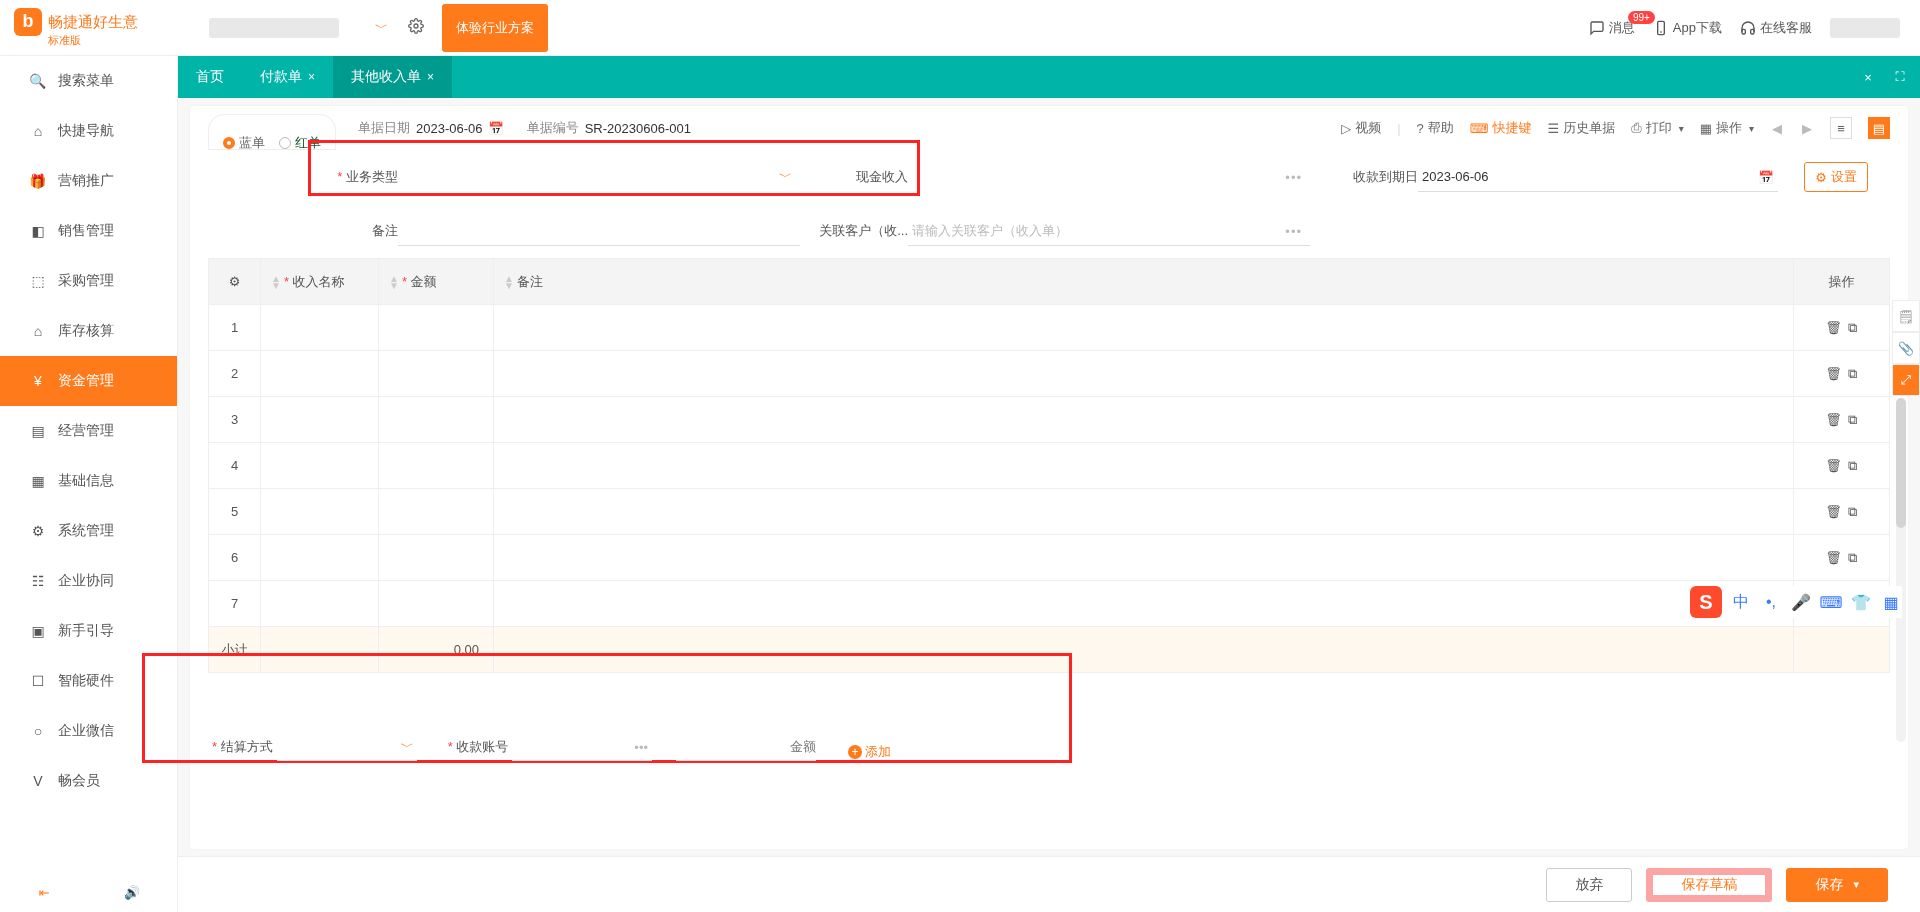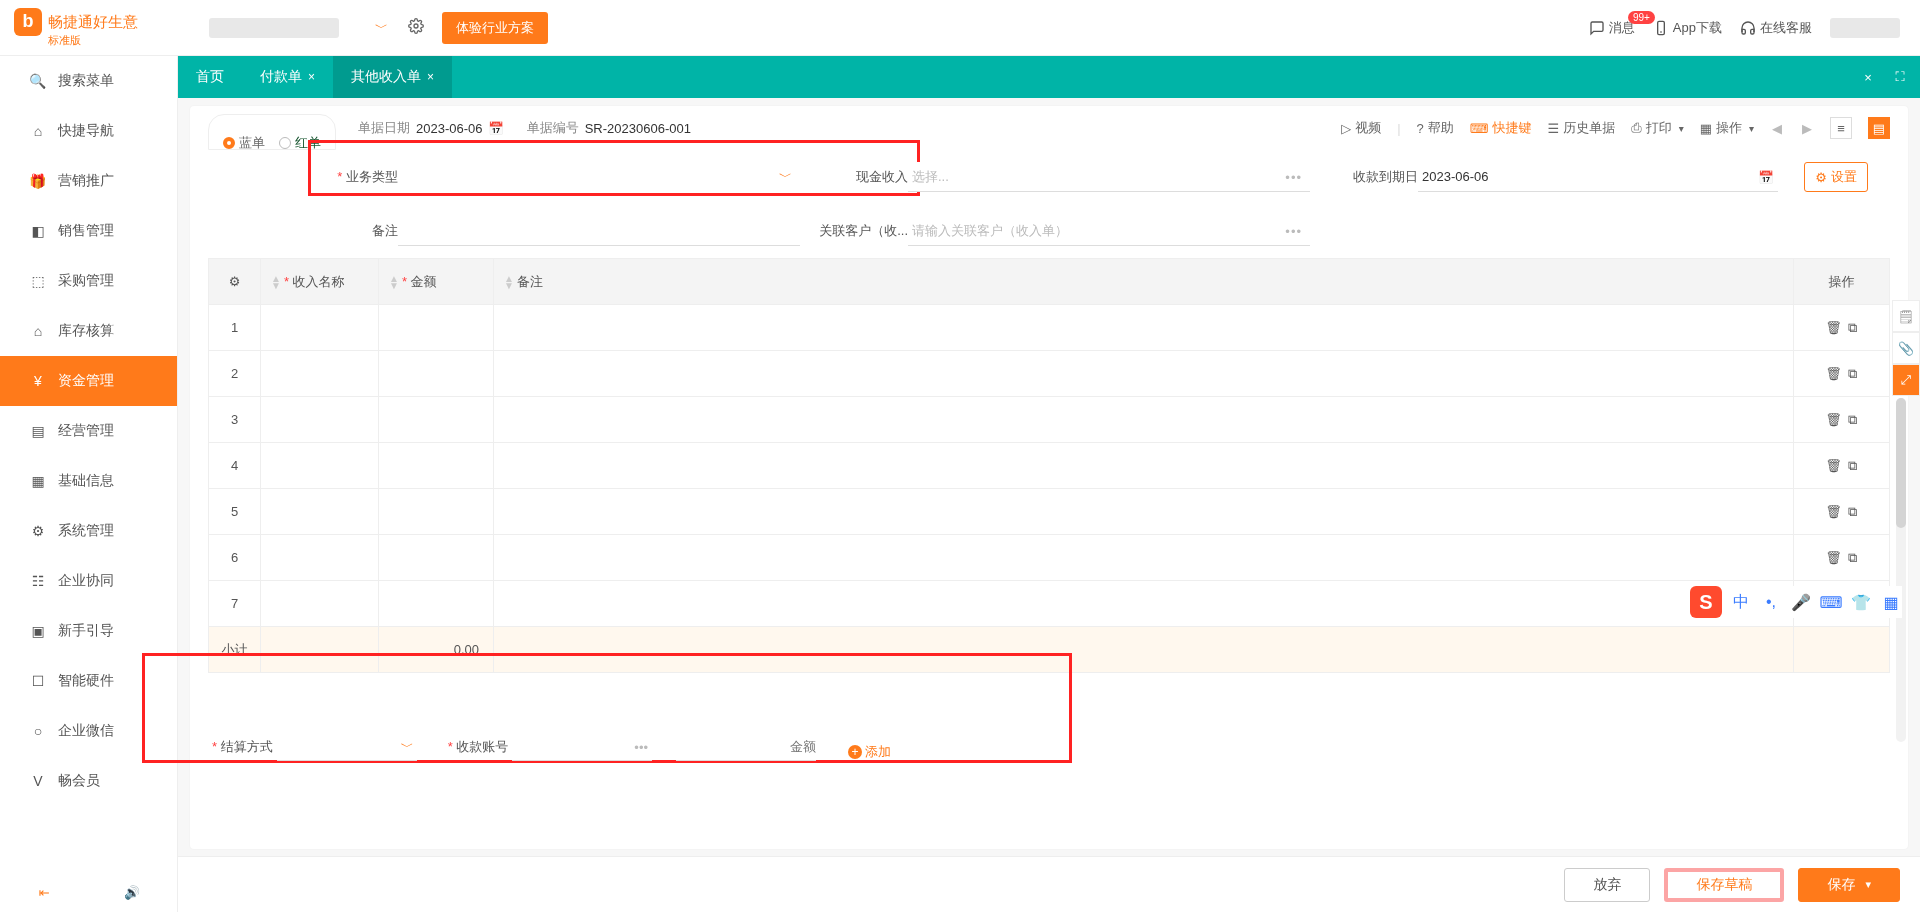--- a/index.html
+++ b/index.html
@@ -9,21 +9,21 @@
 .top-header { height: 56px; display: flex; align-items: center; padding-left: 14px; border-bottom: 1px solid #eee; }
 .logo-block { display: flex; align-items: center; width: 165px; }
 .logo-icon { width: 28px; height: 28px; background: #ff7a1a; border-radius: 6px; color: #fff; display: flex; align-items: center; justify-content: center; font-weight: bold; font-size: 18px; }
 .logo-text { margin-left: 6px; color: #ff7a1a; font-size: 15px; font-weight: 500; }
 .logo-sub { color: #ff7a1a; font-size: 11px; margin-left: 34px; margin-top: -2px; }
 .logo-wrap { display: flex; flex-direction: column; line-height: 1.2; }
 .org-selector { margin-left: 30px; display: flex; align-items: center; color: #888; }
 .org-placeholder { width: 130px; height: 20px; background: #e8e8e8; border-radius: 3px; }
 .chevron-down { color: #ff7a1a; margin-left: 36px; }
 .gear-icon { margin-left: 20px; color: #666; }
-.exp-btn { margin-left: 18px; background: #ff7a1a; color: #fff; border: none; height: 32px; padding: 0 14px; border-radius: 3px; font-size: 13px; }
+.exp-btn { margin-left: 18px; background: #ff7a1a; color: #fff; border: none; height: 48px; padding: 0 14px; border-radius: 3px; font-size: 13px; }
 .top-right { margin-left: auto; display: flex; align-items: center; gap: 18px; padding-right: 20px; color: #555; font-size: 13px; }
 .tr-item { display: flex; align-items: center; gap: 4px; cursor: pointer; }
 .badge { position: relative; }
 .badge::after { content: attr(data-count); position: absolute; top: -8px; right: -20px; background: #ff4242; color: #fff; border-radius: 8px; font-size: 10px; padding: 1px 5px; }
 .user-placeholder { width: 70px; height: 20px; background: #e8e8e8; border-radius: 3px; }
 
 
 .sidebar { position: absolute; top: 56px; left: 0; bottom: 0; width: 178px; border-right: 1px solid #eee; background: #fff; display: flex; flex-direction: column; }
 .side-item { display: flex; align-items: center; height: 50px; padding-left: 28px; color: #555; cursor: pointer; font-size: 14px; }
 .side-item.active { background: #ff7a1a; color: #fff; }
@@ -98,24 +98,24 @@
 .settle-grp .slabel { color: #555; margin-right: 4px; }
 .settle-grp .slabel.req::before { content: "* "; color: #ff4242; }
 .sinput { height: 28px; border: none; border-bottom: 1px solid #ddd; width: 160px; font-size: 13px; outline: none; }
 .sinput.short { width: 140px; }
 .sdd { color: #ff7a1a; margin-left: -16px; }
 .sdots { color: #bbb; margin-left: -18px; }
 .add-link { color: #ff7a1a; display: flex; align-items: center; gap: 3px; margin-left: 24px; cursor: pointer; }
 .plus-circ { width: 14px; height: 14px; border-radius: 50%; background: #ff7a1a; color: #fff; display: inline-flex; align-items: center; justify-content: center; font-size: 12px; line-height: 1; }
 
 
-.footer-bar { position: absolute; left: 0; right: 0; bottom: 0; height: 56px; background: #fff; border-top: 1px solid #eee; display: flex; align-items: center; justify-content: flex-end; padding-right: 20px; gap: 14px; }
+.footer-bar { position: absolute; left: 0; right: 0; bottom: 0; height: 56px; background: #fff; border-top: 1px solid #eee; display: flex; align-items: center; justify-content: flex-end; padding-right: 32px; gap: 14px; }
 .fbtn { height: 34px; padding: 0 28px; border-radius: 3px; font-size: 14px; cursor: pointer; display: flex; align-items: center; }
 .fbtn.plain { background: #fff; border: 1px solid #ccc; color: #555; }
-.fbtn.outline { background: #fff; border: 4px solid #fca5a5; color: #ff7a1a; }
+.fbtn.outline { background: #fff; border: 7px solid #fca5a5; color: #ff7a1a; }
 .fbtn.primary { background: #ff7a1a; border: 1px solid #ff7a1a; color: #fff; }
 .fbtn .chev { margin-left: 10px; font-size: 11px; }
 
 
 .ime-bar { position: absolute; right: 18px; top: 586px; display: flex; align-items: center; gap: 8px; background: #fff; }
 .ime-s { width: 32px; height: 32px; background: #ff4a2e; color: #fff; border-radius: 6px; display: flex; align-items: center; justify-content: center; font-weight: bold; font-size: 20px; }
 .ime-ic { width: 22px; height: 22px; display: flex; align-items: center; justify-content: center; color: #3b7cff; font-size: 16px; }
 
 
 .right-float { position: absolute; right: 0; top: 300px; width: 28px; display: flex; flex-direction: column; }
@@ -316,21 +316,20 @@
     </div>
 
     <div class="form-row" style="position:relative;">
       <div class="highlight-red" style="left:118px;top:-10px;width:612px;height:56px;"></div>
       <div class="form-grp w1">
         <div class="flabel req">业务类型</div>
         <span class="dd-chevron">﹀</span>
       </div>
       <div class="form-grp w2">
         <div class="flabel">现金收入</div>
-        <input class="finput" placeholder="选择..." style="">
         <span class="dots">•••</span>
       </div>
       <div class="form-grp w3">
         <div class="flabel">收款到期日</div>
         <input class="finput" value="2023-06-06" style="">
         <span class="cal-icon" style="margin-left:-20px">📅</span>
       </div>
       <button class="settings-btn" style="margin-left:30px;">
           <span>⚙</span>
           <span>设置</span>

